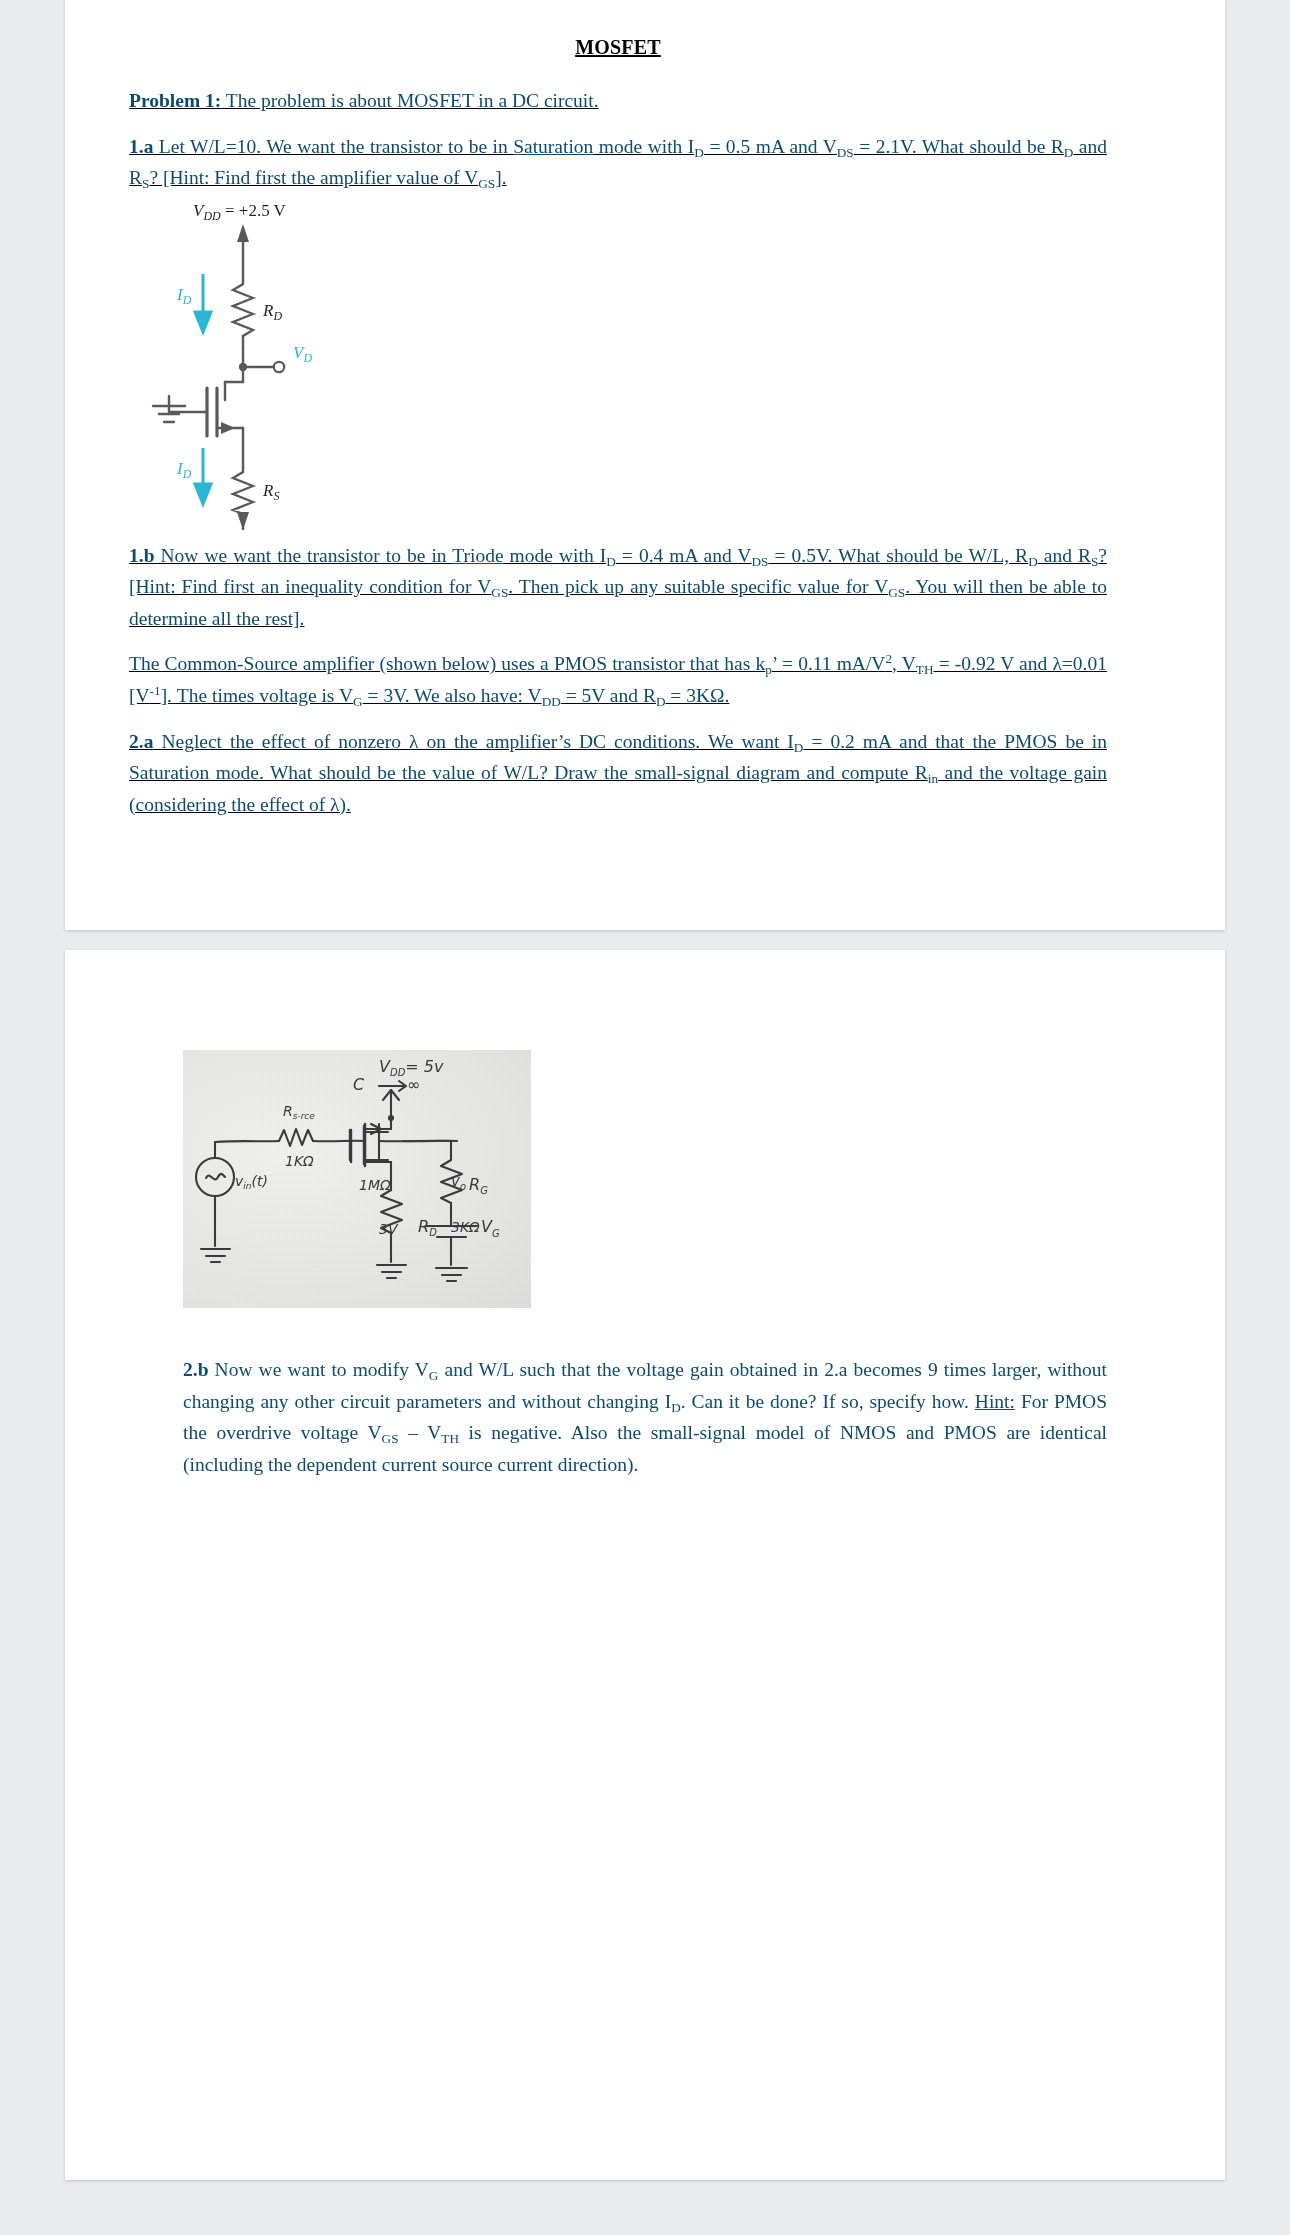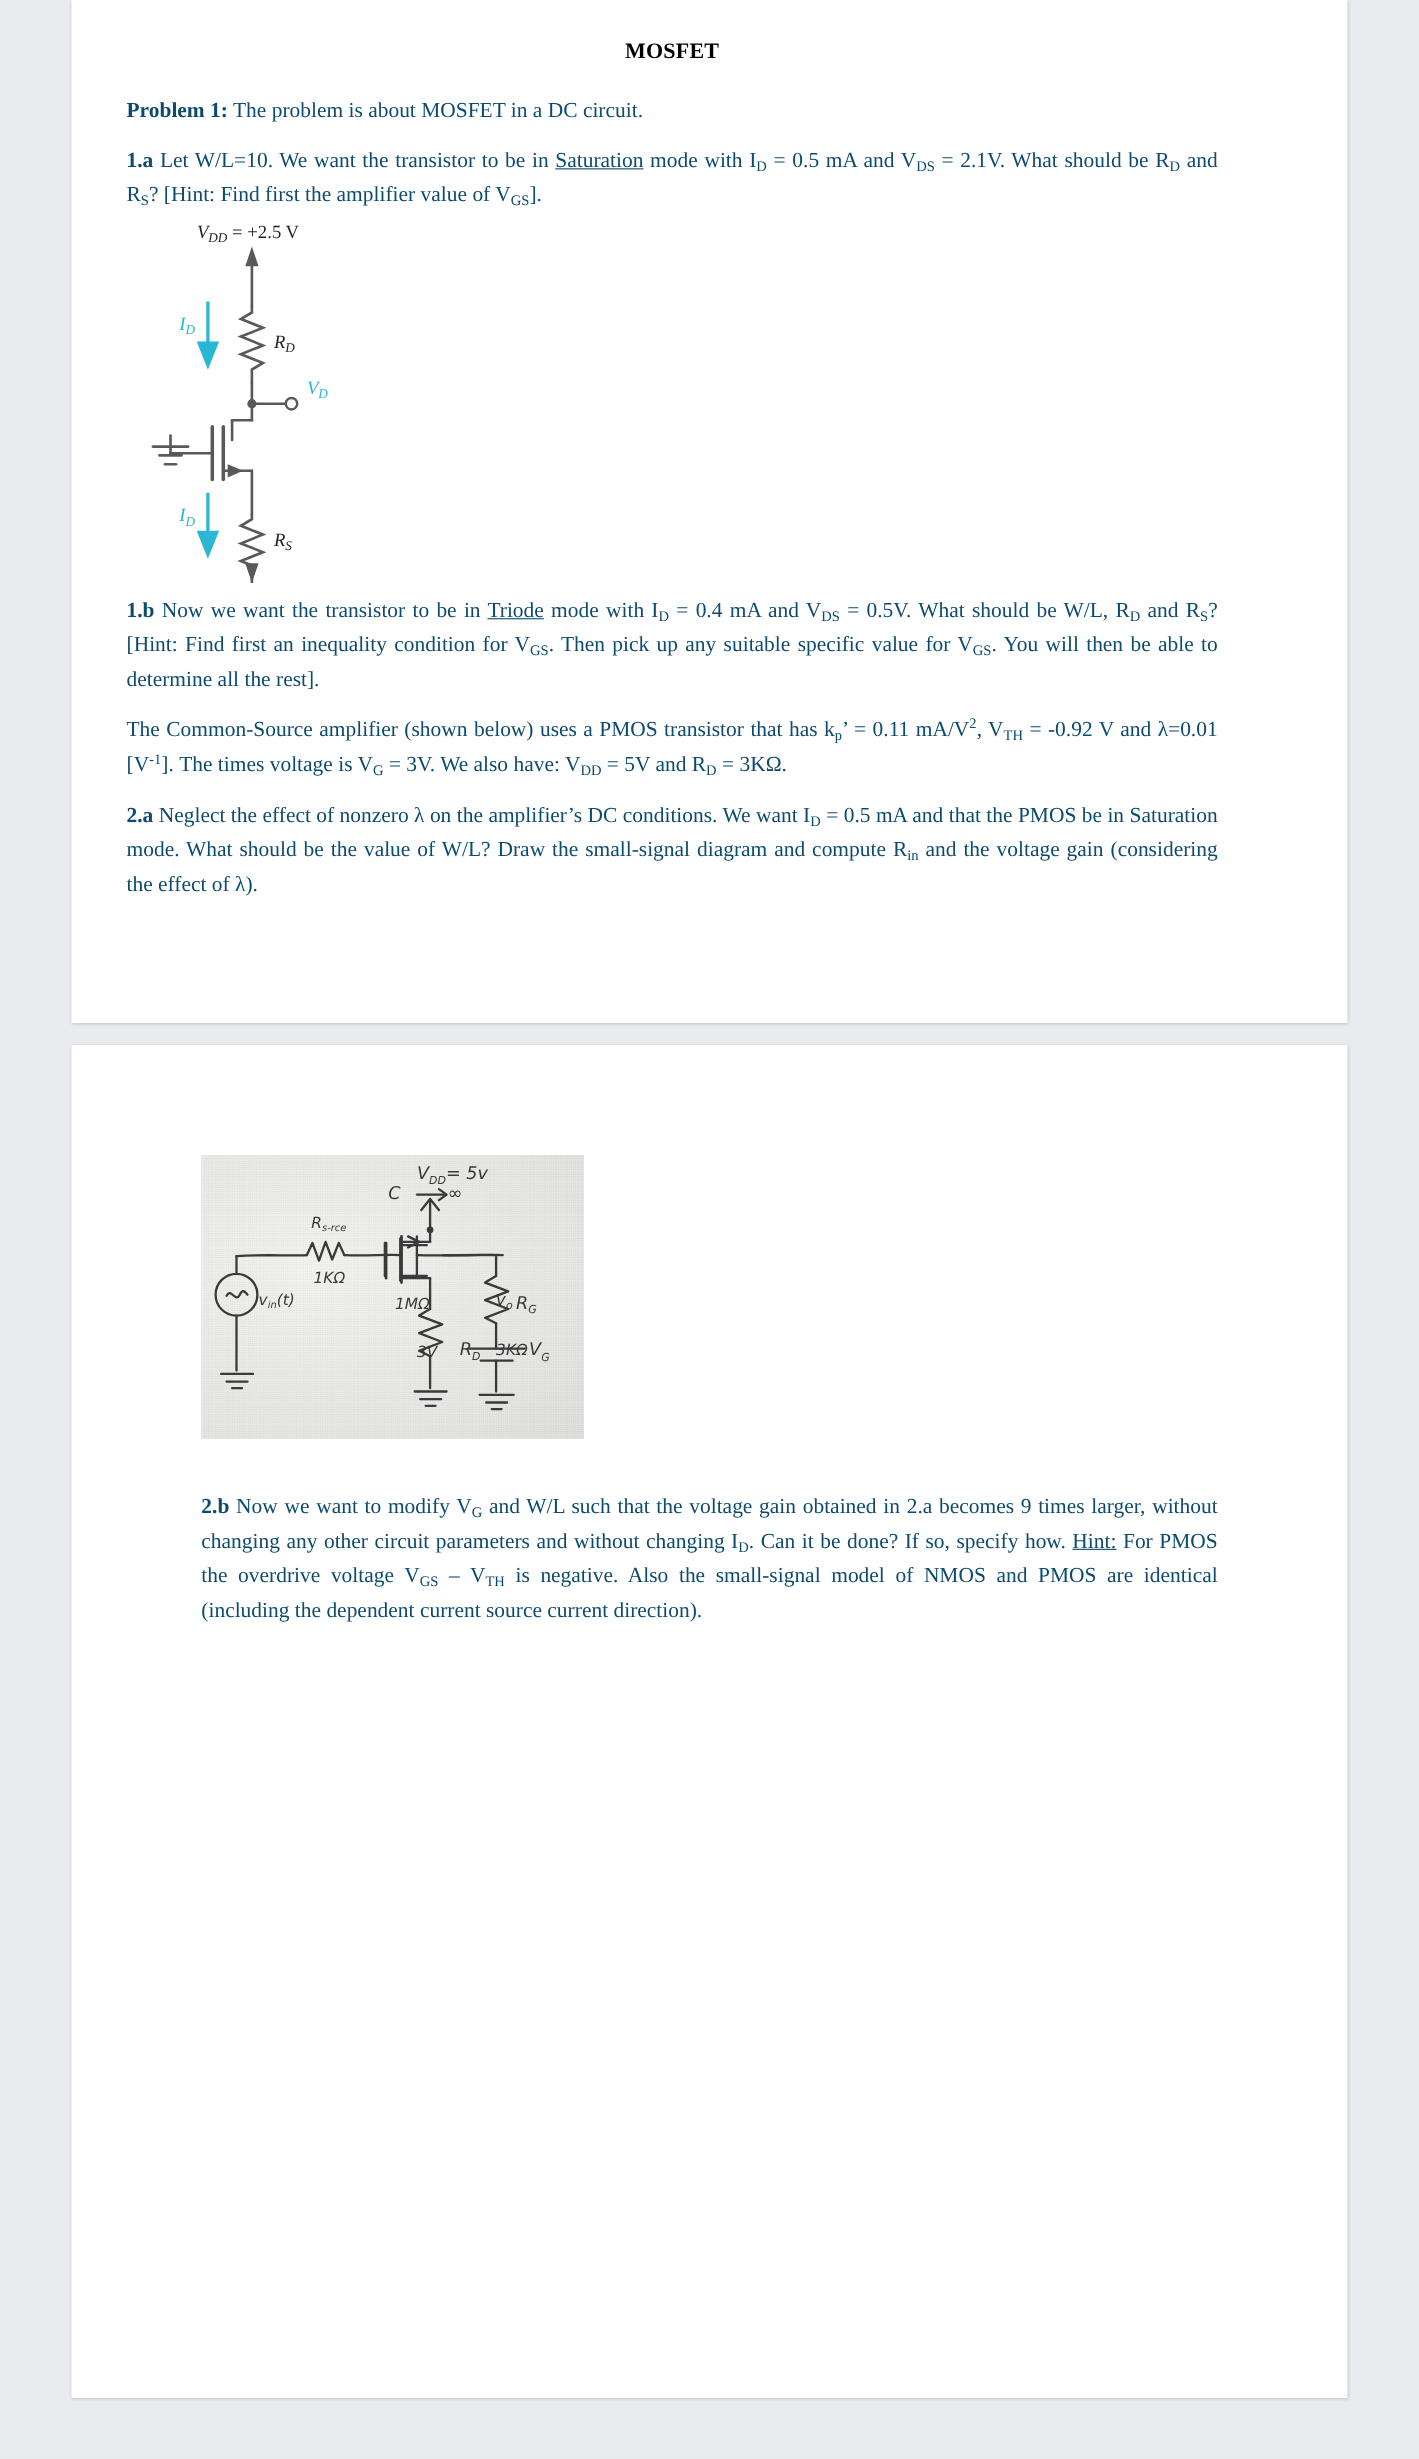--- a/index.html
+++ b/index.html
@@ -21,22 +21,23 @@
   }
   .page {
     background: #ffffff;
     width: 1160px;
     margin: 0 auto;
     box-sizing: border-box;
     position: relative;
     box-shadow: 0 1px 3px rgba(0,0,0,0.18);
   }
   .page-1 {
-    padding: 22px 118px 40px 50px;
+    padding: 22px 118px 40px 64px;
     min-height: 930px;
+    text-decoration: underline;
   }
   .page-gap {
     height: 20px;
     background: #e9ebee;
   }
   .page-2 {
     padding: 40px 118px 30px 118px;
     min-height: 1230px;
   }
 
@@ -177,21 +178,21 @@
     <p class="para">
       <b class="lbl">1.b</b><span> Now we want the transistor to be in </span><span class="u">Triode</span><span> mode with I</span><sub>D</sub><span> = 0.4 mA and V</span><sub>DS</sub><span> = 0.5V.  What should be W/L, R</span><sub>D</sub><span> and R</span><sub>S</sub><span>? [Hint: Find first an inequality condition for V</span><sub>GS</sub><span>. Then pick up any suitable specific value for V</span><sub>GS</sub><span>. You will then be able to determine all the rest].</span>
     </p>
 
 
     <p class="para">
       <span>The Common-Source amplifier (shown below) uses a PMOS transistor that has k</span><sub>p</sub><span>’ = 0.11 mA/V</span><sup>2</sup><span>, V</span><sub>TH</sub><span> = -0.92 V and λ=0.01 [V</span><sup>-1</sup><span>]. The times voltage is V</span><sub>G</sub><span> = 3V. We also have: V</span><sub>DD</sub><span> = 5V and R</span><sub>D</sub><span> = 3KΩ.</span>
     </p>
 
     <p class="para">
-      <b class="lbl">2.a</b><span> Neglect the effect of nonzero λ on the amplifier’s DC conditions. We want I</span><sub>D</sub><span> = 0.5 mA and that the PMOS be in Saturation mode. What should be the value of W/L? Draw the small-signal diagram and compute R</span><sub>in</sub><span> and the voltage gain (considering the effect of λ).</span>
+      <b class="lbl">2.a</b><span> Neglect the effect of nonzero λ on the amplifier’s DC conditions. We want I</span><sub>D</sub><span> = 0.2 mA and that the PMOS be in Saturation mode. What should be the value of W/L? Draw the small-signal diagram and compute R</span><sub>in</sub><span> and the voltage gain (considering the effect of λ).</span>
     </p>
 
   </div>
 
   <div class="page-gap"></div>
 
   <div class="page page-2">
 
     <div class="fig-hand-wrap">
       <div class="fig-hand">

